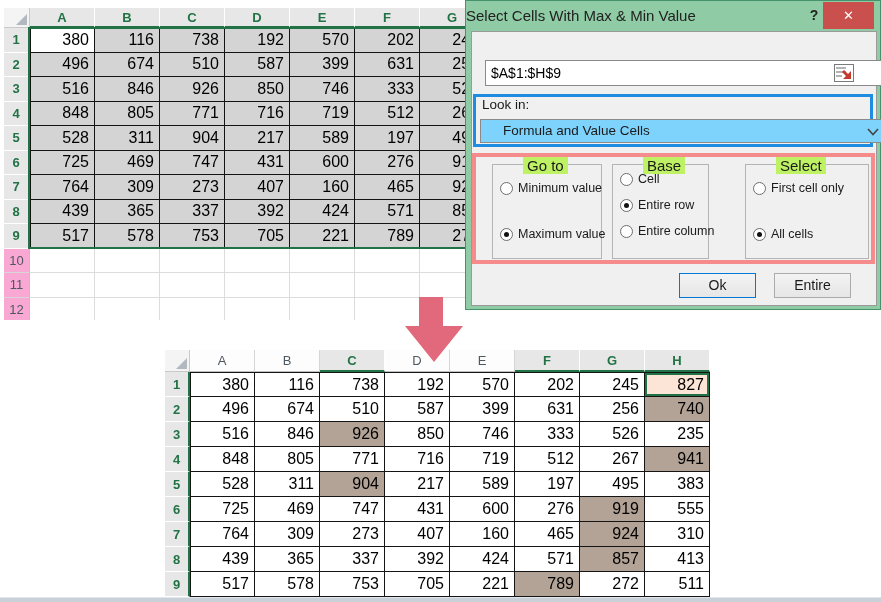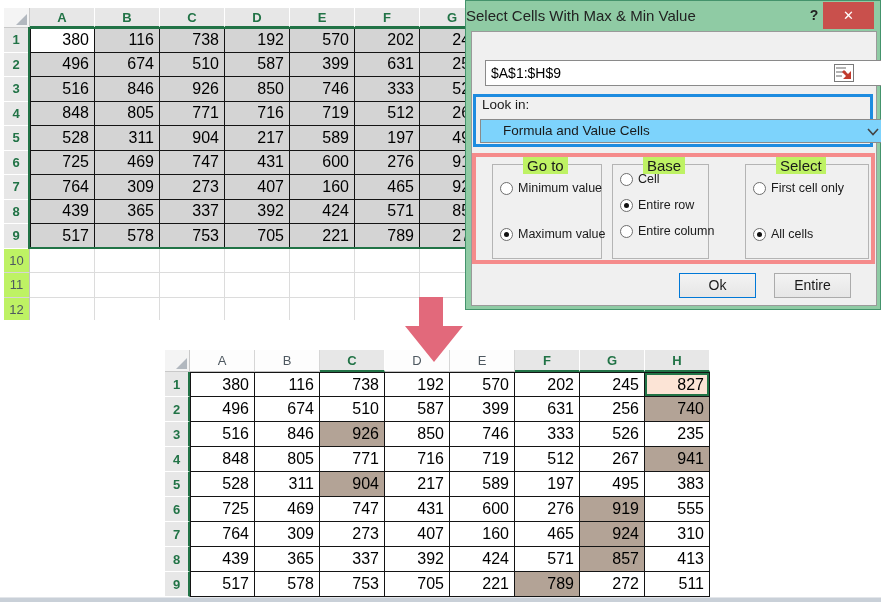--- a/index.html
+++ b/index.html
@@ -12,21 +12,21 @@
   #top-sheet { left:4px; top:8px; width:461px; height:312px; z-index:1; }
   #bottom-sheet { left:165px; top:350px; width:545px; height:247px; z-index:5; }
 
   .corner { position:relative; background:#f4f4f4; border-right:1px solid #c9c9c9; border-bottom:1px solid #c9c9c9; }
   .corner::after { content:""; position:absolute; right:2px; bottom:2px; width:0; height:0;
                    border-left:11px solid transparent; border-bottom:11px solid #b2b8bf; }
 
   .ch, .rh { display:flex; align-items:center; justify-content:center; font-size:13px; }
   .ch { color:#4e5860; background:#fdfdfd; border-right:1px solid #d6d6d6; border-bottom:1px solid #c0c0c0; }
   .ch.sel { background:#e7e7e7; color:var(--excel-green); font-weight:bold; border-right:1px solid #ffffff; border-bottom:2px solid var(--excel-green); }
-  .rh { color:#4e5860; background:#bef264; border-right:1px solid #c0c0c0; border-bottom:1px solid #d6d6d6; }
+  .rh { color:#4e5860; background:#f9a8d4; border-right:1px solid #c0c0c0; border-bottom:1px solid #d6d6d6; }
   .rh.sel { background:#e7e7e7; color:var(--excel-green); font-weight:bold; border-right:2px solid var(--excel-green); border-bottom:1px solid #ffffff; }
 
   .cell { display:flex; align-items:center; justify-content:flex-end; padding-right:5px;
           font-size:16px; color:#000; background:#fff;
           border-right:1px solid #141414; border-bottom:1px solid #141414; }
   .cell.bt { border-top:1px solid #141414; }
   .cell.bl { border-left:1px solid #141414; }
   .cell.gray { background:var(--selection-gray); }
   .cell.white { background:#ffffff; }
   .cell.max { background:var(--highlight-fill); }

